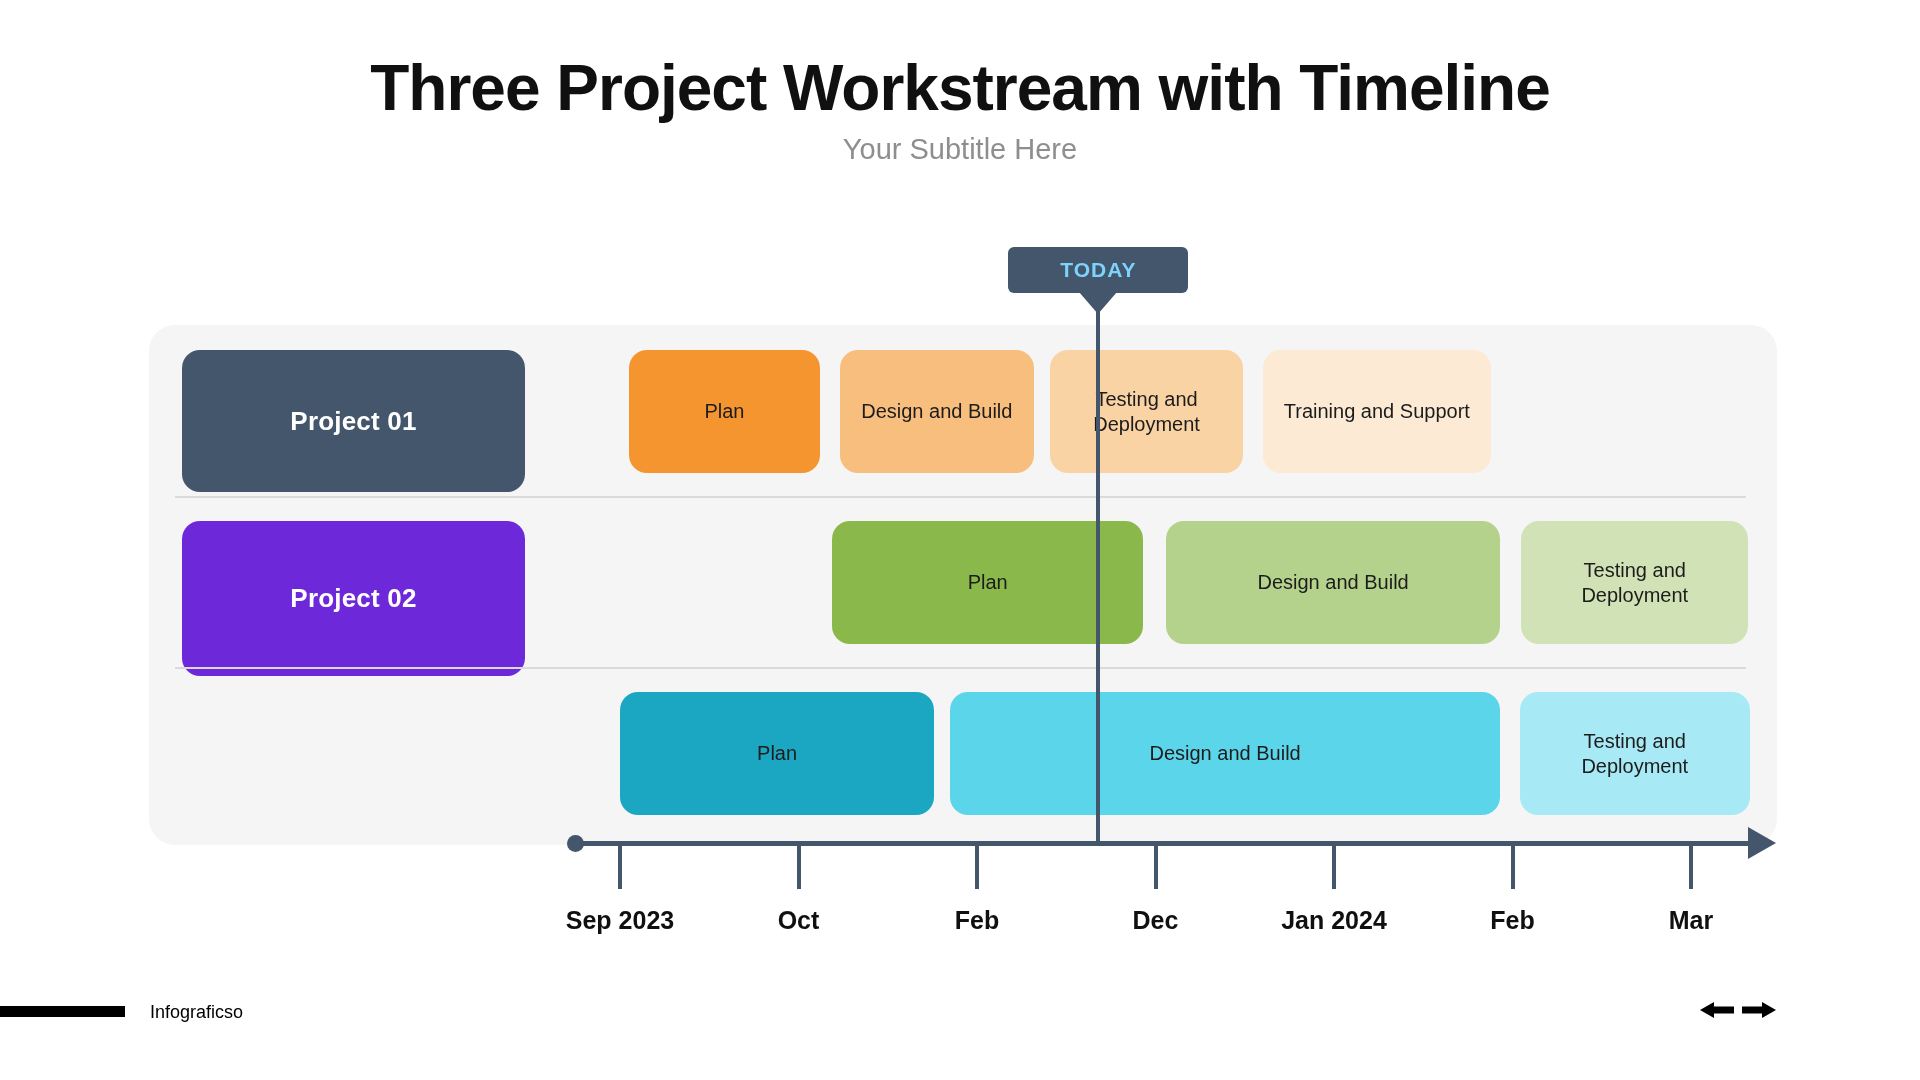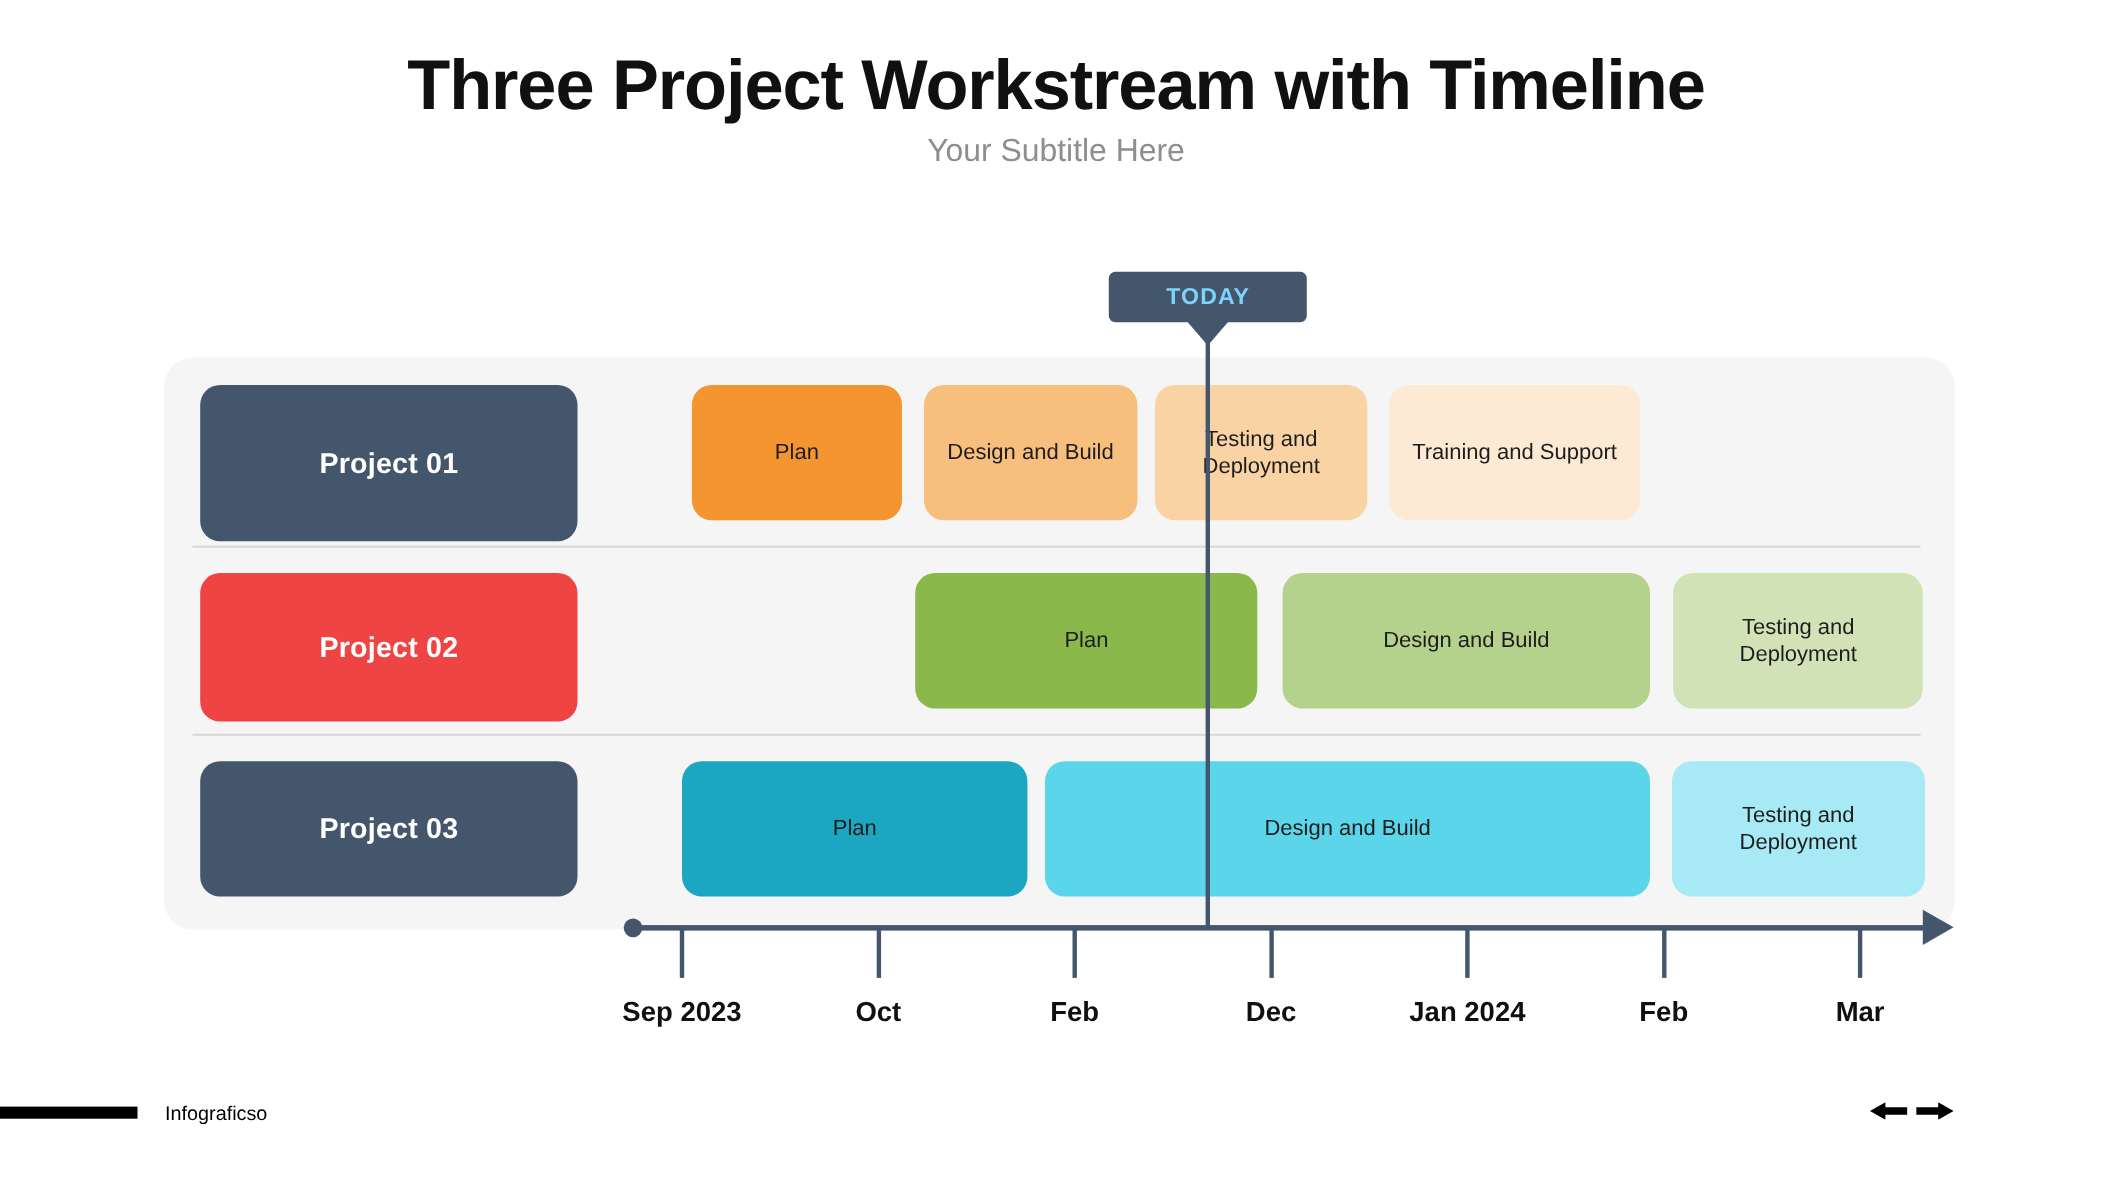--- a/index.html
+++ b/index.html
@@ -2,21 +2,21 @@
 <html><head>
 <meta charset="utf-8">
 <style>
   html,body{margin:0;padding:0;background:#ffffff;}
   .canvas{
     position:relative;width:1920px;height:1080px;background:#ffffff;overflow:hidden;
     font-family:"Liberation Sans", sans-serif;
   }
   
   .header{position:absolute;top:44px;left:0;width:1920px;text-align:center;}
-  .title{font-size:64px;font-weight:700;color:#101010;letter-spacing:-1px;line-height:1.05;margin:0;}
+  .title{font-size:64px;font-weight:700;color:#101010;letter-spacing:-1px;line-height:1.05;margin:11px;}
   .subtitle{font-size:29px;color:#8e8e8e;margin:10px 0 0 0;font-weight:400;}
 
   
   .today-box{
     position:absolute;top:247px;width:180px;height:46px;background:#44566C;border-radius:6px;
     display:flex;align-items:center;justify-content:center;color:#7dd3fc;font-weight:700;
     font-size:21px;letter-spacing:1px;z-index:6;
   }
   .today-pointer{
     position:absolute;top:292px;width:0;height:0;z-index:6;
@@ -70,26 +70,25 @@
   <div class="today-pointer" id="today-pointer" style="left: 1079.38px;"></div>
   <div class="today-line" id="today-line" style="left: 1096.38px;"></div>
 
   <div class="panel"></div>
   <div class="gantt-layer" id="gantt-layer">
       <div class="project-label" style="left: 182px; top: 350px; width: 343px; height: 142px; background: rgb(68, 86, 108);">Project 01</div>
       <div class="phase-bar" style="left: 628.925px; top: 350px; width: 190.995px; height: 123px; background: rgb(245, 149, 47);">Plan</div>
       <div class="phase-bar" style="left: 839.555px; top: 350px; width: 194.565px; height: 123px; background: rgb(248, 190, 125);">Design and Build</div>
       <div class="phase-bar" style="left: 1050.18px; top: 350px; width: 192.78px; height: 123px; background: rgb(250, 211, 165);">Testing and Deployment</div>
       <div class="phase-bar" style="left: 1262.6px; top: 350px; width: 228.48px; height: 123px; background: rgb(252, 234, 212);">Training and Support</div>
-      <div class="project-label" style="left: 182px; top: 521px; width: 343px; height: 135px; background: #ef4444;">Project 02</div>
+      <div class="project-label" style="left: 182px; top: 521px; width: 343px; height: 155px; background: #6d28d9;">Project 02</div>
       <div class="phase-bar" style="left: 832.415px; top: 521px; width: 310.59px; height: 123px; background: rgb(139, 184, 75);">Plan</div>
       <div class="phase-bar" style="left: 1166.21px; top: 521px; width: 333.795px; height: 123px; background: rgb(181, 210, 140);">Design and Build</div>
       <div class="phase-bar" style="left: 1521.42px; top: 521px; width: 226.695px; height: 123px; background: rgb(209, 227, 182);">Testing and Deployment</div>
       <div class="row-divider" style="left: 175px; top: 496px; width: 1571px;"></div>
-      <div class="project-label" style="left: 182px; top: 692px; width: 343px; height: 123px; background: rgb(68, 86, 108);">Project 03</div>
       <div class="phase-bar" style="left: 620px; top: 692px; width: 314.16px; height: 123px; background: rgb(27, 167, 194);">Plan</div>
       <div class="phase-bar" style="left: 950.225px; top: 692px; width: 549.78px; height: 123px; background: rgb(90, 213, 233);">Design and Build</div>
       <div class="phase-bar" style="left: 1519.64px; top: 692px; width: 230.265px; height: 123px; background: rgb(167, 233, 244);">Testing and Deployment</div>
       <div class="row-divider" style="left: 175px; top: 667px; width: 1571px;"></div>
     </div>
 
   <div class="axis-layer" id="axis-layer">
     <div class="axis-dot"></div>
     <div class="axis-line"></div>
     <div class="axis-arrowhead"></div>

